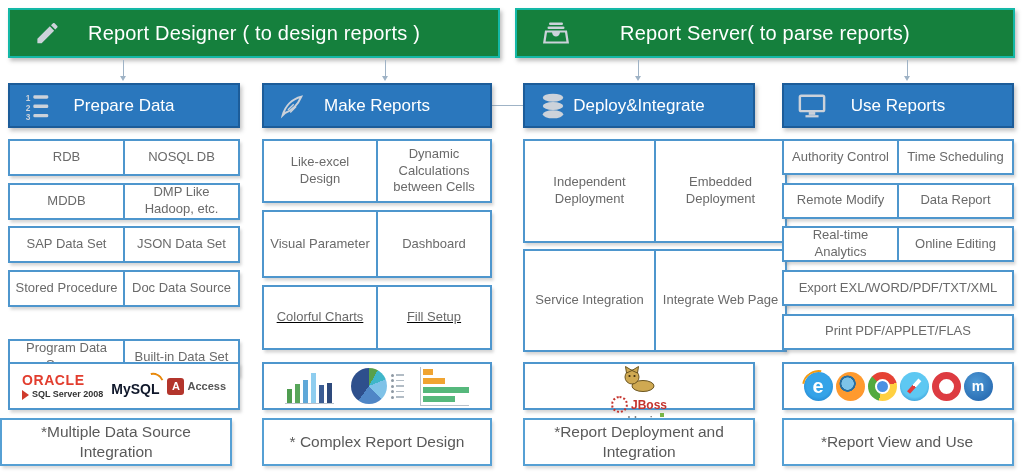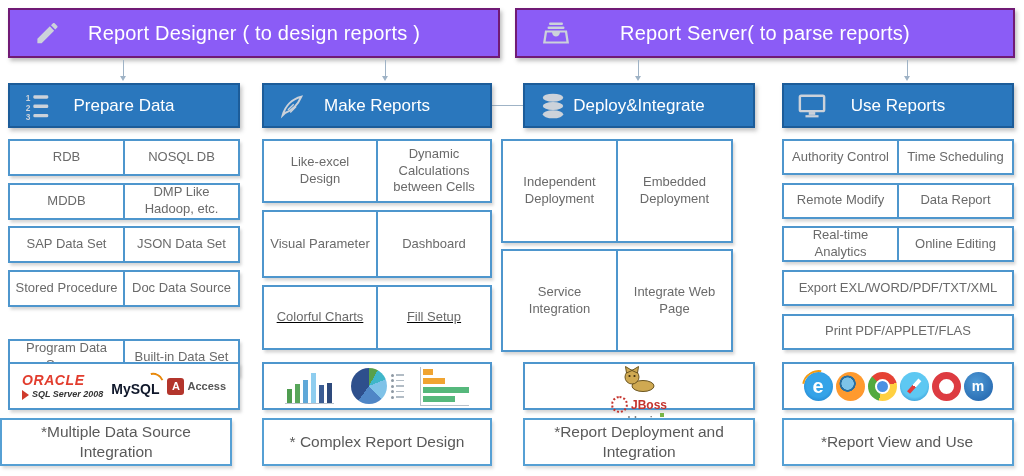--- a/index.html
+++ b/index.html
@@ -1,20 +1,20 @@
 <!DOCTYPE html>
 <html><head>
 <meta charset="utf-8">
 <style>
   html,body{margin:0;padding:0;background:#fff;}
   .canvas{position:relative;width:1024px;height:476px;background:#fff;overflow:hidden;
           font-family:"Liberation Sans",sans-serif;}
 
   
-  .top-header{position:absolute;top:8px;height:50px;background:#8b5cf6;border:2px solid #701a75;
+  .top-header{position:absolute;top:8px;height:50px;background:#15803d;border:2px solid #14b8a6;
     box-sizing:border-box;box-shadow:2px 3px 4px rgba(110,110,110,.45);
     display:flex;align-items:center;justify-content:center;color:#fff;}
   #th1{left:8px;width:492px;}
   #th2{left:515px;width:500px;}
   .htext{font-size:20px;letter-spacing:.2px;}
   .hicon{position:absolute;left:24px;top:50%;transform:translateY(-50%);line-height:0;}
 
   .col-header{position:absolute;top:83px;height:45px;background:#2a77bd;border:2px solid #1c5c99;
     box-sizing:border-box;box-shadow:2px 3px 4px rgba(110,110,110,.4);
     display:flex;align-items:center;justify-content:center;color:#fff;}
@@ -26,41 +26,41 @@
   
   .vconn{position:absolute;top:60px;width:1px;height:17px;background:#9fb3c6;}
   .vconn::after{content:"";position:absolute;left:-3px;top:16px;
     border-left:3.5px solid transparent;border-right:3.5px solid transparent;border-top:5px solid #9fb3c6;}
   #vc1{left:123px;} #vc2{left:385px;} #vc3{left:638px;} #vc4{left:907px;}
   .hconn{position:absolute;top:105px;left:492px;width:31px;height:1px;background:#9fb3c6;}
 
   
   .col{position:absolute;top:139px;}
   #col1{left:8px;width:232px;}  #col2{left:262px;width:230px;}
-  #col3{left:501px;width:232px;border-radius:8px;} #col4{left:782px;width:232px;}
+  #col3{left:523px;width:264px;border-radius:8px;} #col4{left:782px;width:232px;}
 
   .cellrow{display:flex;background:#fff;border:2px solid #4e96cd;box-sizing:border-box;
     box-shadow:1.5px 2.5px 3px rgba(130,130,130,.35);}
   .cell{flex:1;display:flex;align-items:center;justify-content:center;text-align:center;
     color:#6a6a6a;font-size:13px;line-height:1.3;padding:1px 5px;}
   .cell + .cell{border-left:2px solid #4e96cd;}
 
   #col1 .cellrow{height:37px;margin-bottom:6.5px;} #col1 .cellrow:last-child{margin-bottom:0;margin-top:32px;}
   #col2 .r1{height:64px;margin-bottom:7px;} #col2 .r2{height:68px;margin-bottom:7px;} #col2 .r3{height:65px;text-decoration:underline;}
   #col3 .cellrow{height:104px;margin-bottom:6px;} #col3 .cellrow:last-child{height:103px;margin-bottom:0;}
   #col4 .cellrow{height:36px;margin-bottom:7.7px;} #col4 .cellrow:last-child{margin-bottom:0;}
 
   
   .band{position:absolute;top:362px;height:48px;background:#fff;border:2px solid #4e96cd;
     box-sizing:border-box;box-shadow:1.5px 2.5px 3px rgba(130,130,130,.35);
     display:flex;align-items:center;justify-content:space-evenly;padding:0 4px;}
   #band1{left:8px;width:232px;} #band2{left:262px;width:230px;}
   #band3{left:523px;width:232px;flex-direction:column;} #band4{left:782px;width:232px;gap:3px;justify-content:center;}
 
-  .ora-stack{display:flex;flex-direction:column;align-items:flex-start;gap:3px;line-height:1;font-style:italic;}
+  .ora-stack{display:flex;flex-direction:column;align-items:flex-start;gap:3px;line-height:1;}
   .oracle-logo{color:#e23d2e;font-weight:bold;font-size:14px;letter-spacing:.6px;}
   .sqlserver-logo{display:flex;align-items:center;gap:3px;font-size:9px;color:#333;font-weight:bold;}
   .chev{width:0;height:0;border-left:7px solid #cf3a2c;border-top:5px solid transparent;
     border-bottom:5px solid transparent;display:inline-block;}
   .mysql-logo{position:relative;color:#0f172a;font-size:14px;font-weight:bold;padding-top:6px;}
   .mysql-swoosh{position:absolute;top:-2px;right:-4px;width:16px;height:14px;
     border:2.5px solid transparent;border-top-color:#e8890c;border-radius:50%;transform:rotate(28deg);}
   .access-logo{display:flex;align-items:center;gap:3px;font-size:11px;color:#555;font-weight:bold;}
   .access-a{width:17px;height:17px;background:#b3352c;color:#fff;border-radius:3px;flex:none;
     display:flex;align-items:center;justify-content:center;font-size:11px;font-weight:bold;}

